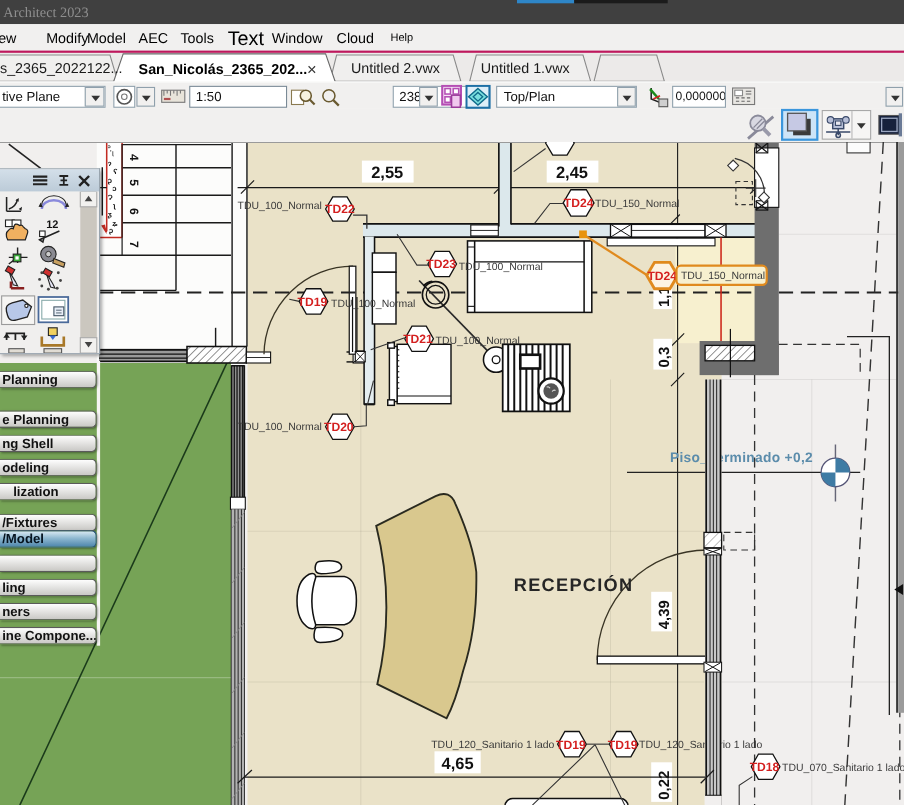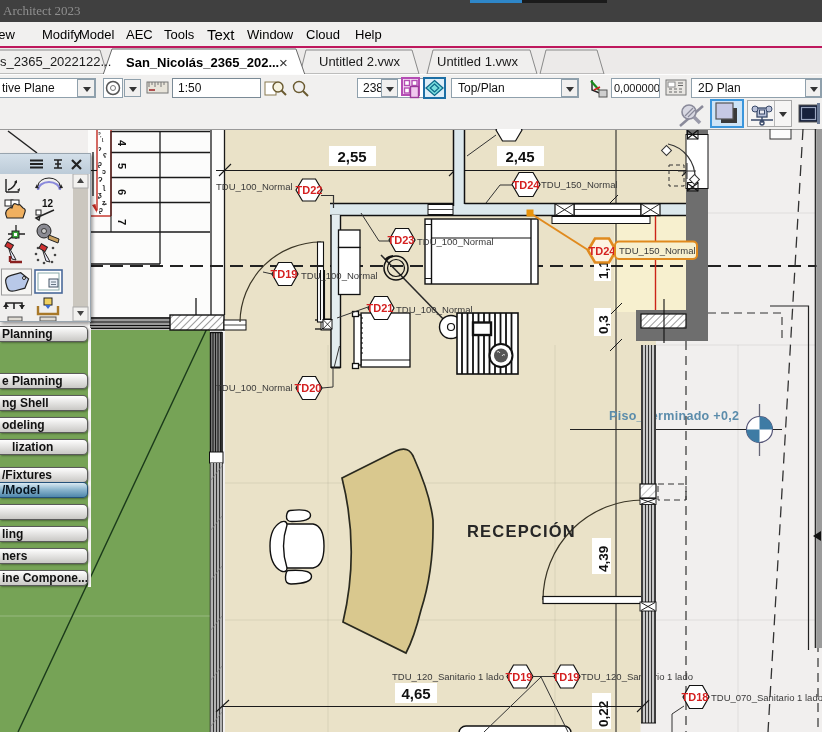--- a/index.html
+++ b/index.html
@@ -23,24 +23,24 @@
 <body>
 <div class="titlebar">Architect 2023</div>
 <div style="position:absolute;left:470px;top:0;width:52px;height:3px;background:#2e86c8;"></div>
 <div style="position:absolute;left:522px;top:0;width:85px;height:3px;background:#1b1b1b;"></div>
 <div class="menubar"></div>
 <span style="position:absolute;left:-13px;top:22px;height:25px;line-height:26px;font-size:13px;">View</span>
 <span style="position:absolute;left:30px;top:22px;height:25px;line-height:26px;font-size:13px;margin-left:12px;">Modify</span>
 <span style="position:absolute;left:79px;top:22px;height:25px;line-height:26px;font-size:13px;">Model</span>
 <span style="position:absolute;left:126px;top:22px;height:25px;line-height:26px;font-size:13px;">AEC</span>
 <span style="position:absolute;left:164px;top:22px;height:25px;line-height:26px;font-size:13px;">Tools</span>
-<span style="position:absolute;left:207px;top:22px;height:25px;line-height:26px;font-size:15px;">Text</span>
+<span style="position:absolute;left:207px;top:22px;height:25px;line-height:26px;font-size:18px;">Text</span>
 <span style="position:absolute;left:247px;top:22px;height:25px;line-height:26px;font-size:13px;">Window</span>
 <span style="position:absolute;left:306px;top:22px;height:25px;line-height:26px;font-size:13px;">Cloud</span>
-<span style="position:absolute;left:355px;top:22px;height:25px;line-height:26px;font-size:13px;text-align:right;">Help</span>
+<span style="position:absolute;left:355px;top:22px;height:25px;line-height:26px;font-size:10px;text-align:right;">Help</span>
 <div class="tabbar">
   <svg width="822" height="28" style="position:absolute;left:0;top:0;">
     <path d="M -10 26 L -4 2 L 100 2 L 107 26 Z" fill="#f0efee" stroke="#8a8a8a"></path>
     <path d="M 300 26 L 306 2 L 412 2 L 419 26 Z" fill="#f0efee" stroke="#8a8a8a"></path>
     <path d="M 427 26 L 433 2 L 530 2 L 537 26 Z" fill="#f0efee" stroke="#8a8a8a"></path>
     <path d="M 540 26 L 546 2 L 597 2 L 604 26 Z" fill="#eceae9" stroke="#8a8a8a"></path>
     <line x1="0" y1="26.5" x2="103" y2="26.5" stroke="#9a9a9a"></line>
       <line x1="305" y1="26.5" x2="822" y2="26.5" stroke="#9a9a9a"></line>
       <path d="M 103 27 L 112 1 L 296 1 L 305 27" fill="#ffffff" stroke="#6a6a6a"></path>
     <text x="0" y="18" font-size="13px" fill="#1a1a1a">s_2365_2022122...</text>
@@ -118,21 +118,20 @@
   </svg>
 
   <div class="tbfield" style="left:611px;top:3px;width:49px;height:20px;line-height:18px;padding-left:2px;font-size:11px;overflow:hidden;">0,000000(</div>
 
   <svg style="position:absolute;left:665px;top:4px;" width="23" height="18">
     <rect x="1" y="1" width="20" height="15" fill="#e8e6e2" stroke="#777"></rect>
     <rect x="3" y="3" width="7" height="5" fill="#fff" stroke="#888"></rect>
     <path d="M4 10 h3 M9 10 h3 M14 10 h3 M4 13 h3 M9 13 h3 M14 13 h3 M13 4 h5 M13 6.5 h5" stroke="#666" stroke-width="1"></path>
   </svg>
 
-  <div class="tbfield" style="left:691px;top:3px;width:131px;height:20px;line-height:18px;padding-left:6px;">2D Plan</div>
   <div class="tbbtn" style="left:805px;top:4px;width:16px;height:18px;">
       <span class="arrow-down" style="left:4px;top:7px;"></span>
     </div>
 </div>
 <div class="toolbar2" id="tb2">
 
   <svg style="position:absolute;left:676px;top:3px;" width="32" height="26">
     <line x1="4" y1="24" x2="27" y2="4" stroke="#8a8a9a" stroke-width="2.5"></line>
     <circle cx="13" cy="10" r="7" fill="#d8d8e2" stroke="#8a8a9a" stroke-width="1.6"></circle>
     <path d="M9 14 L17 6 M12 15 L19 8" stroke="#8a8a9a" stroke-width="1.2"></path>
@@ -607,21 +606,21 @@
     <path d="M6 129 l-3 4 h6 z M22 135 l-3 -4 h6 z" fill="#222"></path>
     <path d="M38 132 v8 h20 v-8" fill="none" stroke="#a87828" stroke-width="2.4"></path>
     <rect x="44" y="124" width="8" height="7" fill="#f0d060" stroke="#222"></rect>
     <path d="M45 131 l3 4 l3 -4" fill="#3a6ad0"></path>
 
     <rect x="8" y="143" width="14" height="4" fill="#e0dcd4" stroke="#555"></rect>
     <rect x="40" y="143" width="16" height="4" fill="#e0dcd4" stroke="#555"></rect>
   </svg>
 </div>
 
-<div class="toolset-bar" style="top:197px;">Planning</div>
+<div class="toolset-bar" style="top:208px;">Planning</div>
 <div class="toolset-bar" style="top:243.5px;">e Planning</div>
 <div class="toolset-bar" style="top:265.5px;">ng Shell</div>
 <div class="toolset-bar" style="top:287.5px;">odeling</div>
 <div class="toolset-bar" style="top:309.5px;padding-left:12px;">lization</div>
 <div class="toolset-bar" style="top:338px;">/Fixtures</div>
 <div class="toolset-bar toolset-sel" style="top:352.5px;">/Model</div>
 <div class="toolset-bar" style="top:374.5px;"></div>
 <div class="toolset-bar" style="top:396.5px;">ling</div>
 <div class="toolset-bar" style="top:418.5px;">ners</div>
 <div class="toolset-bar" style="top:440.5px;">ine Compone...</div>

